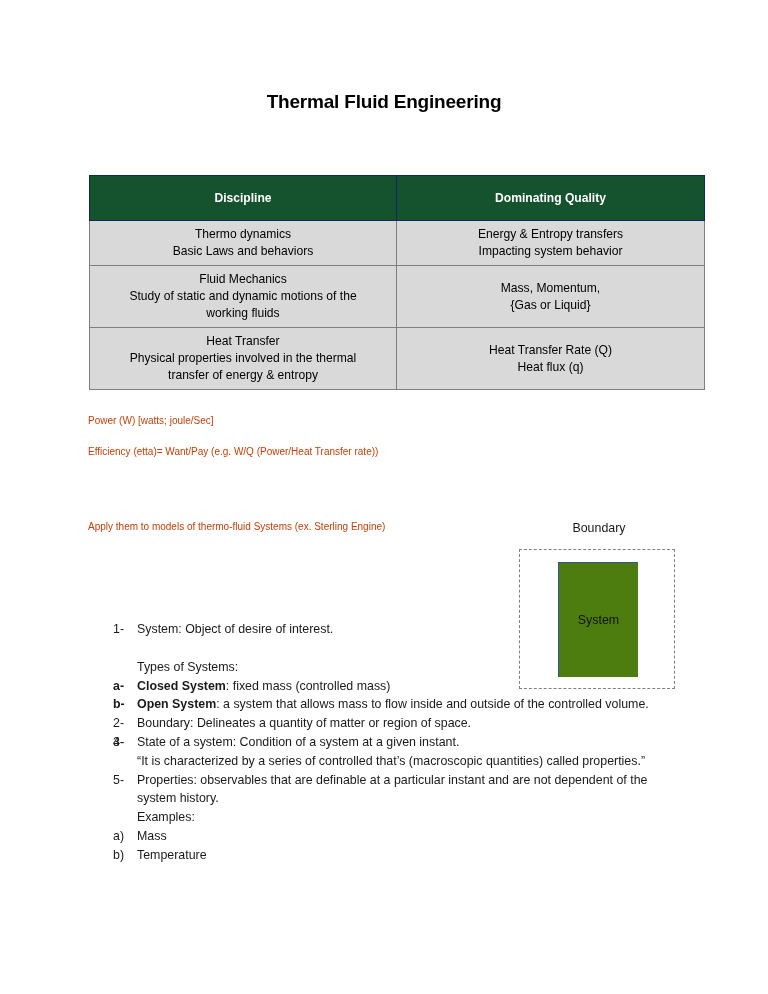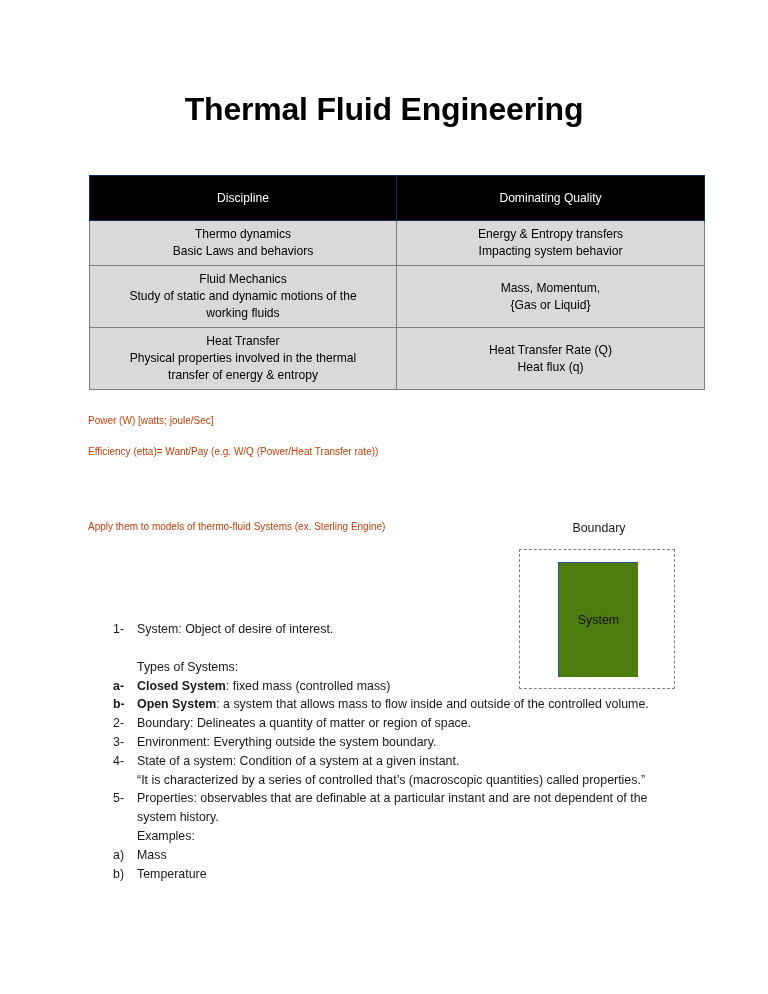--- a/index.html
+++ b/index.html
@@ -23,21 +23,21 @@
     background: #ffffff;
   }
 
   
   .doc-title {
     position: absolute;
     left: 0;
     top: 91px;
     width: 768px;
     text-align: center;
-    font-size: 32px;
+    font-size: 19px;
     font-weight: bold;
     letter-spacing: -0.2px;
     color: #000000;
   }
 
   
   .tbl-wrap {
     position: absolute;
     left: 89px;
     top: 175px;
@@ -51,25 +51,25 @@
   table.spec th,
   table.spec td {
     border: 1px solid #7f7f7f;
     text-align: center;
     vertical-align: middle;
     font-size: 12.1px;
     line-height: 17px;
     padding: 5px 6px;
   }
   table.spec thead th {
-    background: #000000;
+    background: #14532d;
     color: #ffffff;
     border-color: #11295c;
     height: 34px;
-    font-weight: normal;
+    font-weight: bold;
   }
   table.spec tbody td {
     background: #d9d9d9;
     color: #000000;
   }
   .col-a { width: 294px; }
   .col-b { width: 295px; }
   .cellline { display: block; }
 
   
@@ -259,21 +259,20 @@
       <b class="inl">Open System</b><span>: a system that allows mass to flow inside and outside of the controlled volume.</span>
     </div>
 
     <div class="li">
       <span class="mark">2-</span>
       <span>Boundary: Delineates a quantity of matter or region of space.</span>
     </div>
 
     <div class="li">
       <span class="mark">3-</span>
-      <span>Environment: Everything outside the system boundary.</span>
     </div>
 
     <div class="li">
       <span class="mark">4-</span>
       <span>State of a system: Condition of a system at a given instant.</span>
     </div>
 
     <div class="cont">“It is characterized by a series of controlled that’s (macroscopic quantities) called properties.”</div>
 
     <div class="li">

